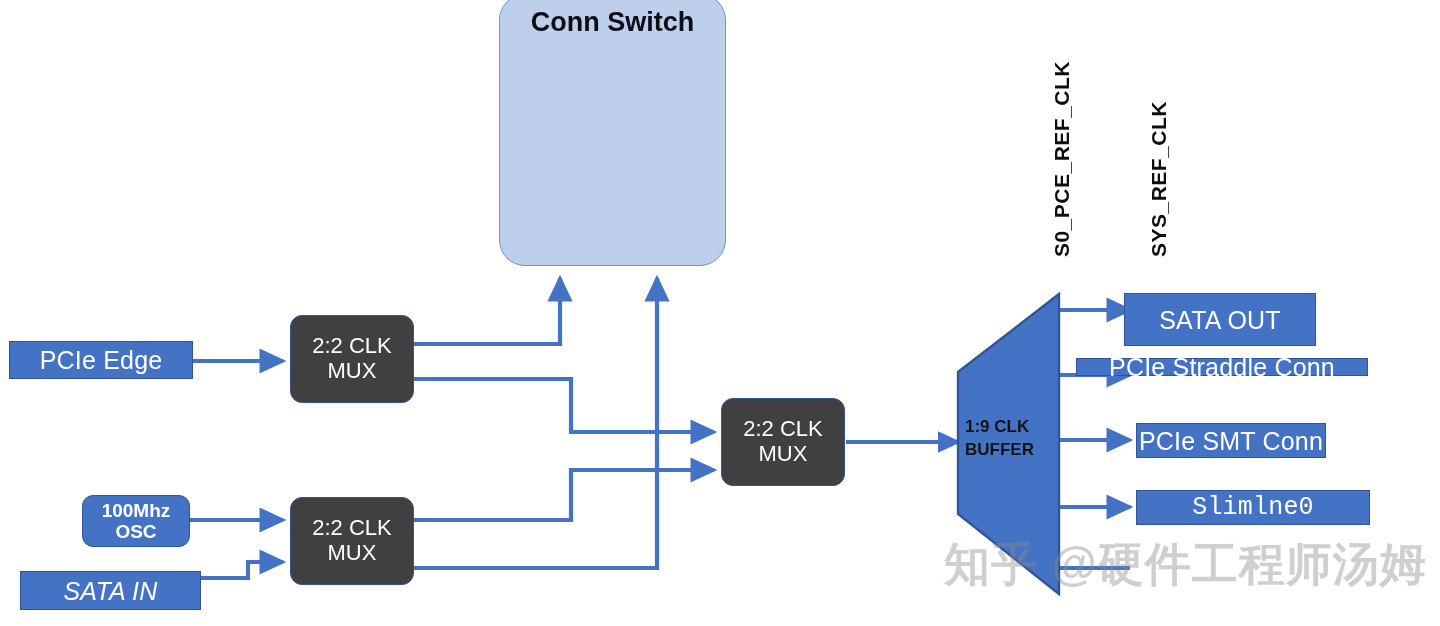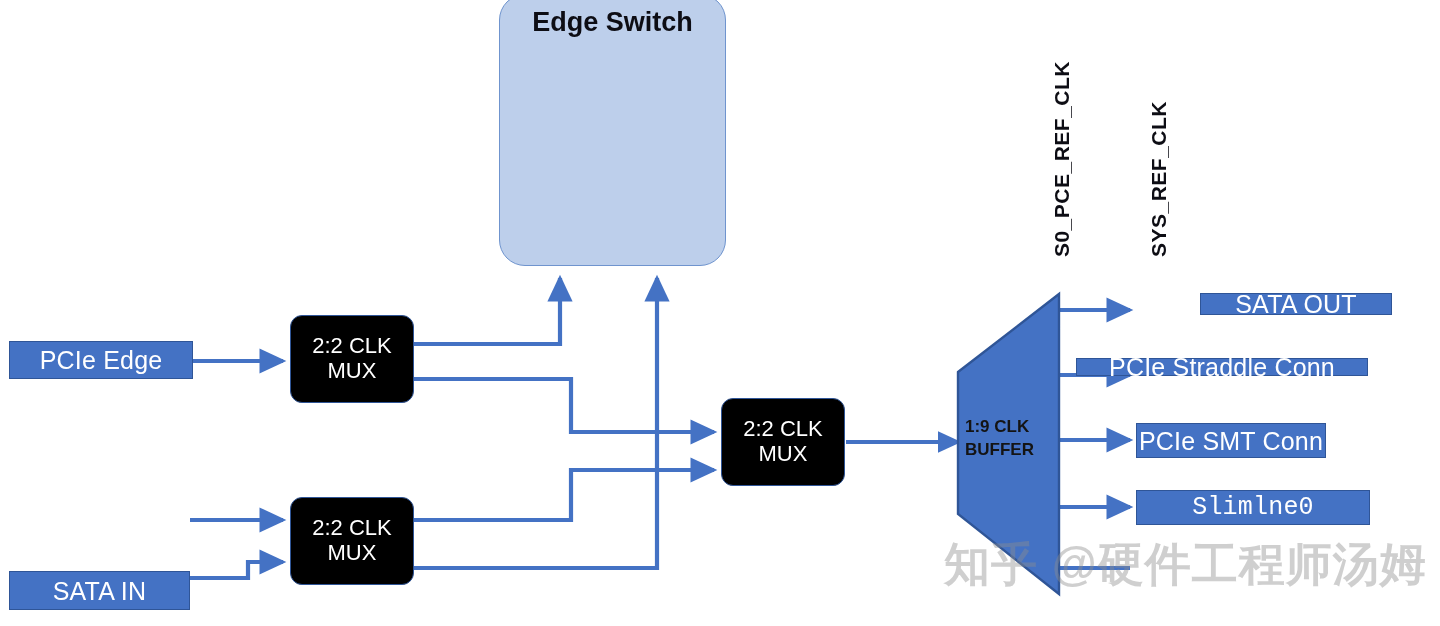--- a/index.html
+++ b/index.html
@@ -25,21 +25,21 @@
     white-space:pre-line;
   }
   .sharp{
     background:#4472c4;
     border:1.6px solid #2f5597;
     font-size:25px;
     font-weight:400;
     letter-spacing:.2px;
   }
   .mux{
-    background:#000000;
+    background:#404040;
     border:1.8px solid #2f5597;
     border-radius:12px;
     font-size:22px;
     font-weight:400;
   }
   .osc{
     background:#4472c4;
     border:1.8px solid #2f5597;
     border-radius:11px;
     font-size:19px;
@@ -131,46 +131,48 @@
 
       <path d="M1060,310 L1130,310" marker-end="url(#ah)"></path>
       <path d="M1060,375 L1130,375" marker-end="url(#ah)"></path>
       <path d="M1060,440 L1130,440" marker-end="url(#ah)"></path>
       <path d="M1060,507 L1130,507" marker-end="url(#ah)"></path>
       <path d="M1060,568 L1130,568"></path>
     </g>
   </svg>
 
   <div class="node switch" style="left:499px;top:-6px;width:227px;height:272px;">
-    <div class="switch-title">Edge Switch</div>
+    <div class="switch-title">Conn Switch</div>
     <div class="pin-label" style="left:550px;">S0_PCE_REF_CLK</div>
     <div class="pin-label" style="left:647px;">SYS_REF_CLK</div>
   </div>
 
   <div class="node sharp" style="left:9px;top:341px;width:184px;height:38px;">PCIe Edge</div>
 
+  <div class="node osc" style="left:82px;top:495px;width:108px;height:52px;">100Mhz
+OSC</div>
 
-  <div class="node sharp" style="left:9px;top:571px;width:181px;height:39px;">SATA IN</div>
+  <div class="node sharp" style="left:20px;top:571px;width:181px;height:39px;font-style:italic;">SATA IN</div>
 
   <div class="node mux" style="left:290px;top:315px;width:124px;height:88px;">2:2 CLK
 MUX</div>
 
   <div class="node mux" style="left:290px;top:497px;width:124px;height:88px;">2:2 CLK
 MUX</div>
 
   <div class="node mux" style="left:721px;top:398px;width:124px;height:88px;">2:2 CLK
 MUX</div>
 
   <svg style="position:absolute;left:956px;top:290px;width:110px;height:308px;" viewBox="0 0 110 308" xmlns="http://www.w3.org/2000/svg">
     <polygon points="2,82 103,4 103,304 2,224" fill="#4472c4" stroke="#2f5597" stroke-width="2.4"></polygon>
   </svg>
   <div class="buffer-label">1:9 CLK
 BUFFER</div>
 
-  <div class="node sharp" style="left:1200px;top:293px;width:192px;height:22px;">SATA OUT</div>
+  <div class="node sharp" style="left:1124px;top:293px;width:192px;height:53px;">SATA OUT</div>
 
   <div class="node sharp" style="left:1076px;top:358px;width:292px;height:18px;">PCIe Straddle Conn</div>
 
   <div class="node sharp" style="left:1136px;top:423px;width:190px;height:35px;">PCIe SMT Conn</div>
 
   <div class="node sharp" style="left:1136px;top:490px;width:234px;height:35px;font-family:Liberation Mono, monospace;">Slimlne0</div>
 
   <div class="watermark">知乎 @硬件工程师汤姆</div>
 
 </div>

